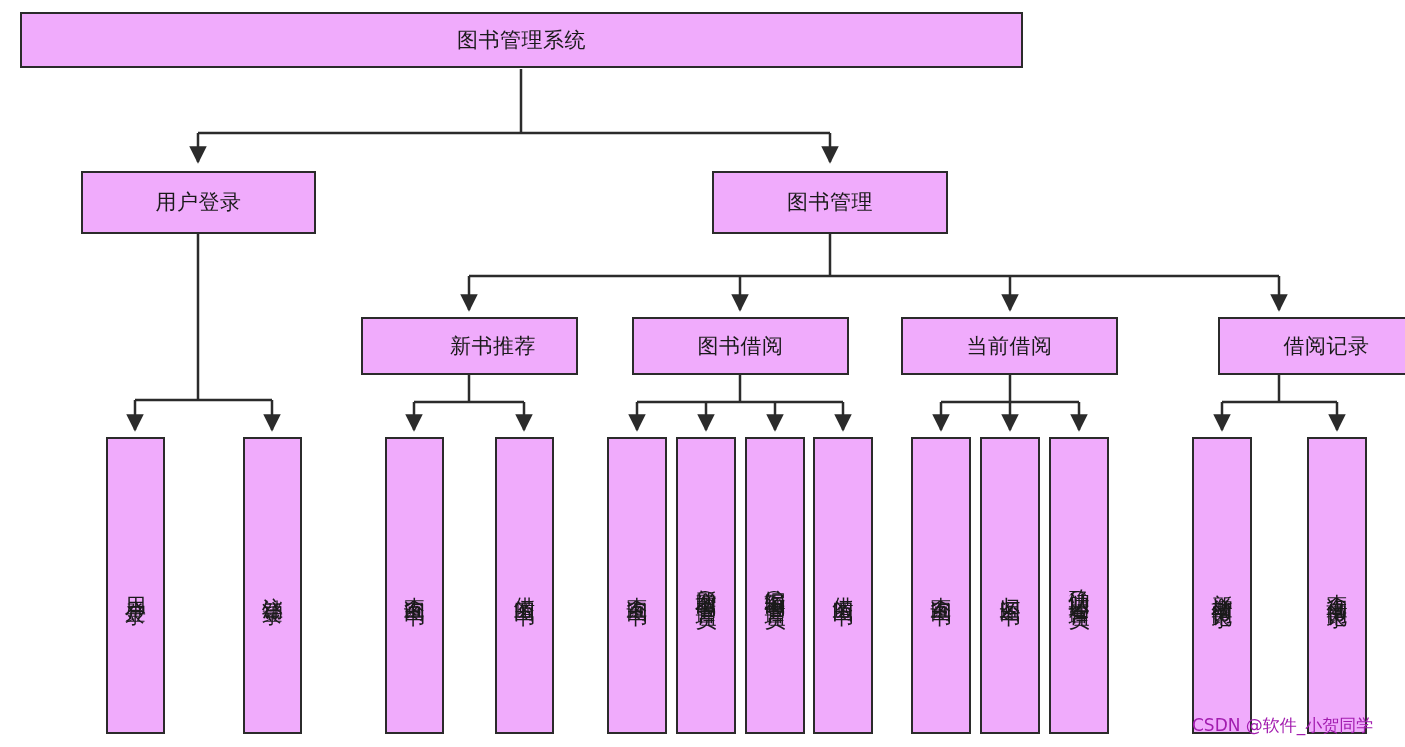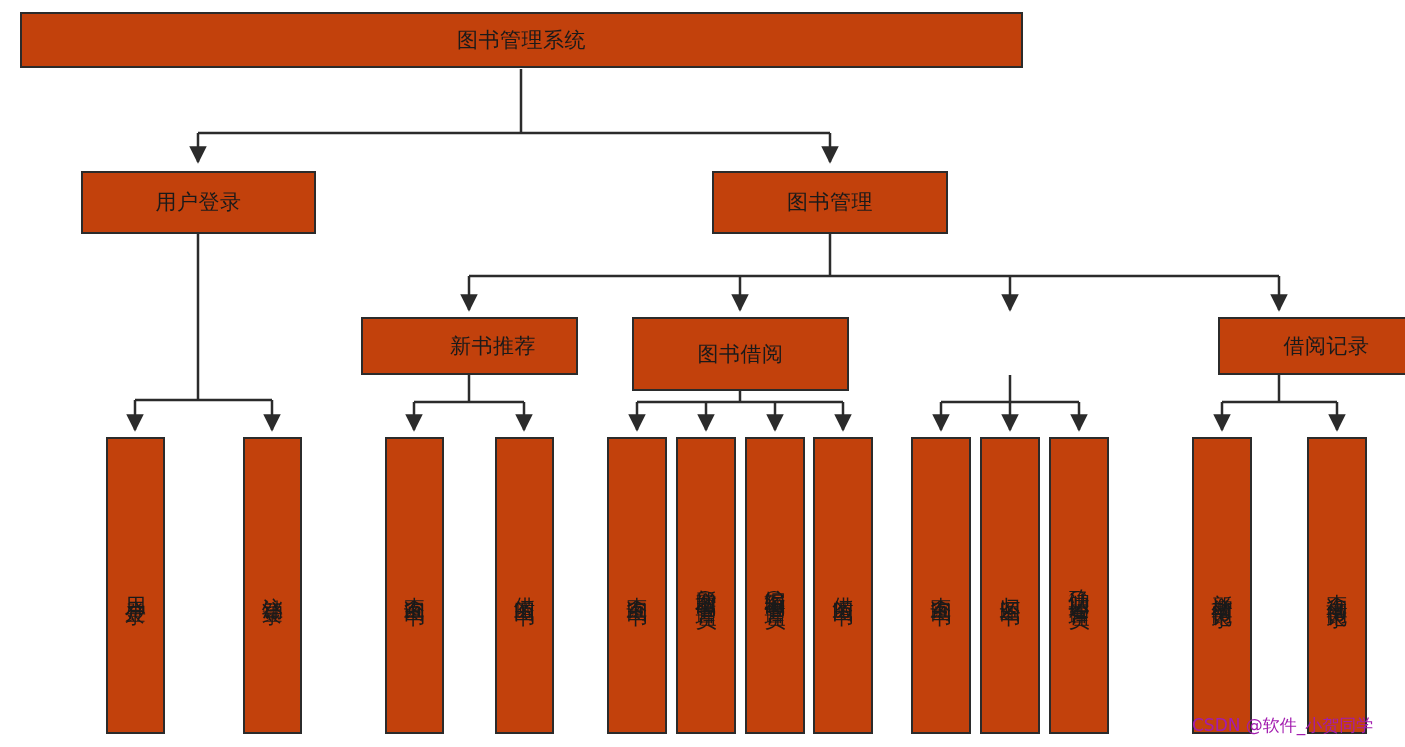--- a/index.html
+++ b/index.html
@@ -18,21 +18,21 @@
   #wires {
     position: absolute;
     left: 0; top: 0;
     width: 1405px;
     height: 747px;
     pointer-events: none;
   }
   .node {
     position: absolute;
     box-sizing: border-box;
-    background: #c2410c;
+    background: #f0abfc;
     border: 2.5px solid #2b2b2b;
     display: flex;
     align-items: center;
     justify-content: center;
     color: #1a1a1a;
     z-index: 2;
   }
   .node .label {
     display: block;
     text-align: center;
@@ -129,22 +129,25 @@
   <div class="node horiz" style="left:81px; top:171px; width:235px; height:63px;">
     <span class="label">用户登录</span>
   </div>
   <div class="node horiz" style="left:712px; top:171px; width:236px; height:63px;justify-content:center;">
     <span class="label">图书管理</span>
   </div>
 
   <div class="node horiz" style="left:361px; top:317px; width:217px; height:58px;padding-left:47px;">
     <span class="label">新书推荐</span>
   </div>
-  <div class="node horiz" style="left:632px; top:317px; width:217px; height:74px;">
+  <div class="node horiz" style="left:632px; top:317px; width:217px; height:58px;">
     <span class="label">图书借阅</span>
+  </div>
+  <div class="node horiz" style="left:901px; top:317px; width:217px; height:58px;">
+    <span class="label">当前借阅</span>
   </div>
   <div class="node horiz" style="left:1171px; top:317px; width:217px; height:58px;margin-left:47px;">
     <span class="label">借阅记录</span>
   </div>
 
   <div class="node vert" style="left:106px; top:437px; width:59px; height:297px;">
     <span class="label">用户登录</span>
   </div>
   <div class="node vert" style="left:243px; top:437px; width:59px; height:297px;">
     <span class="label">注销登录</span>

